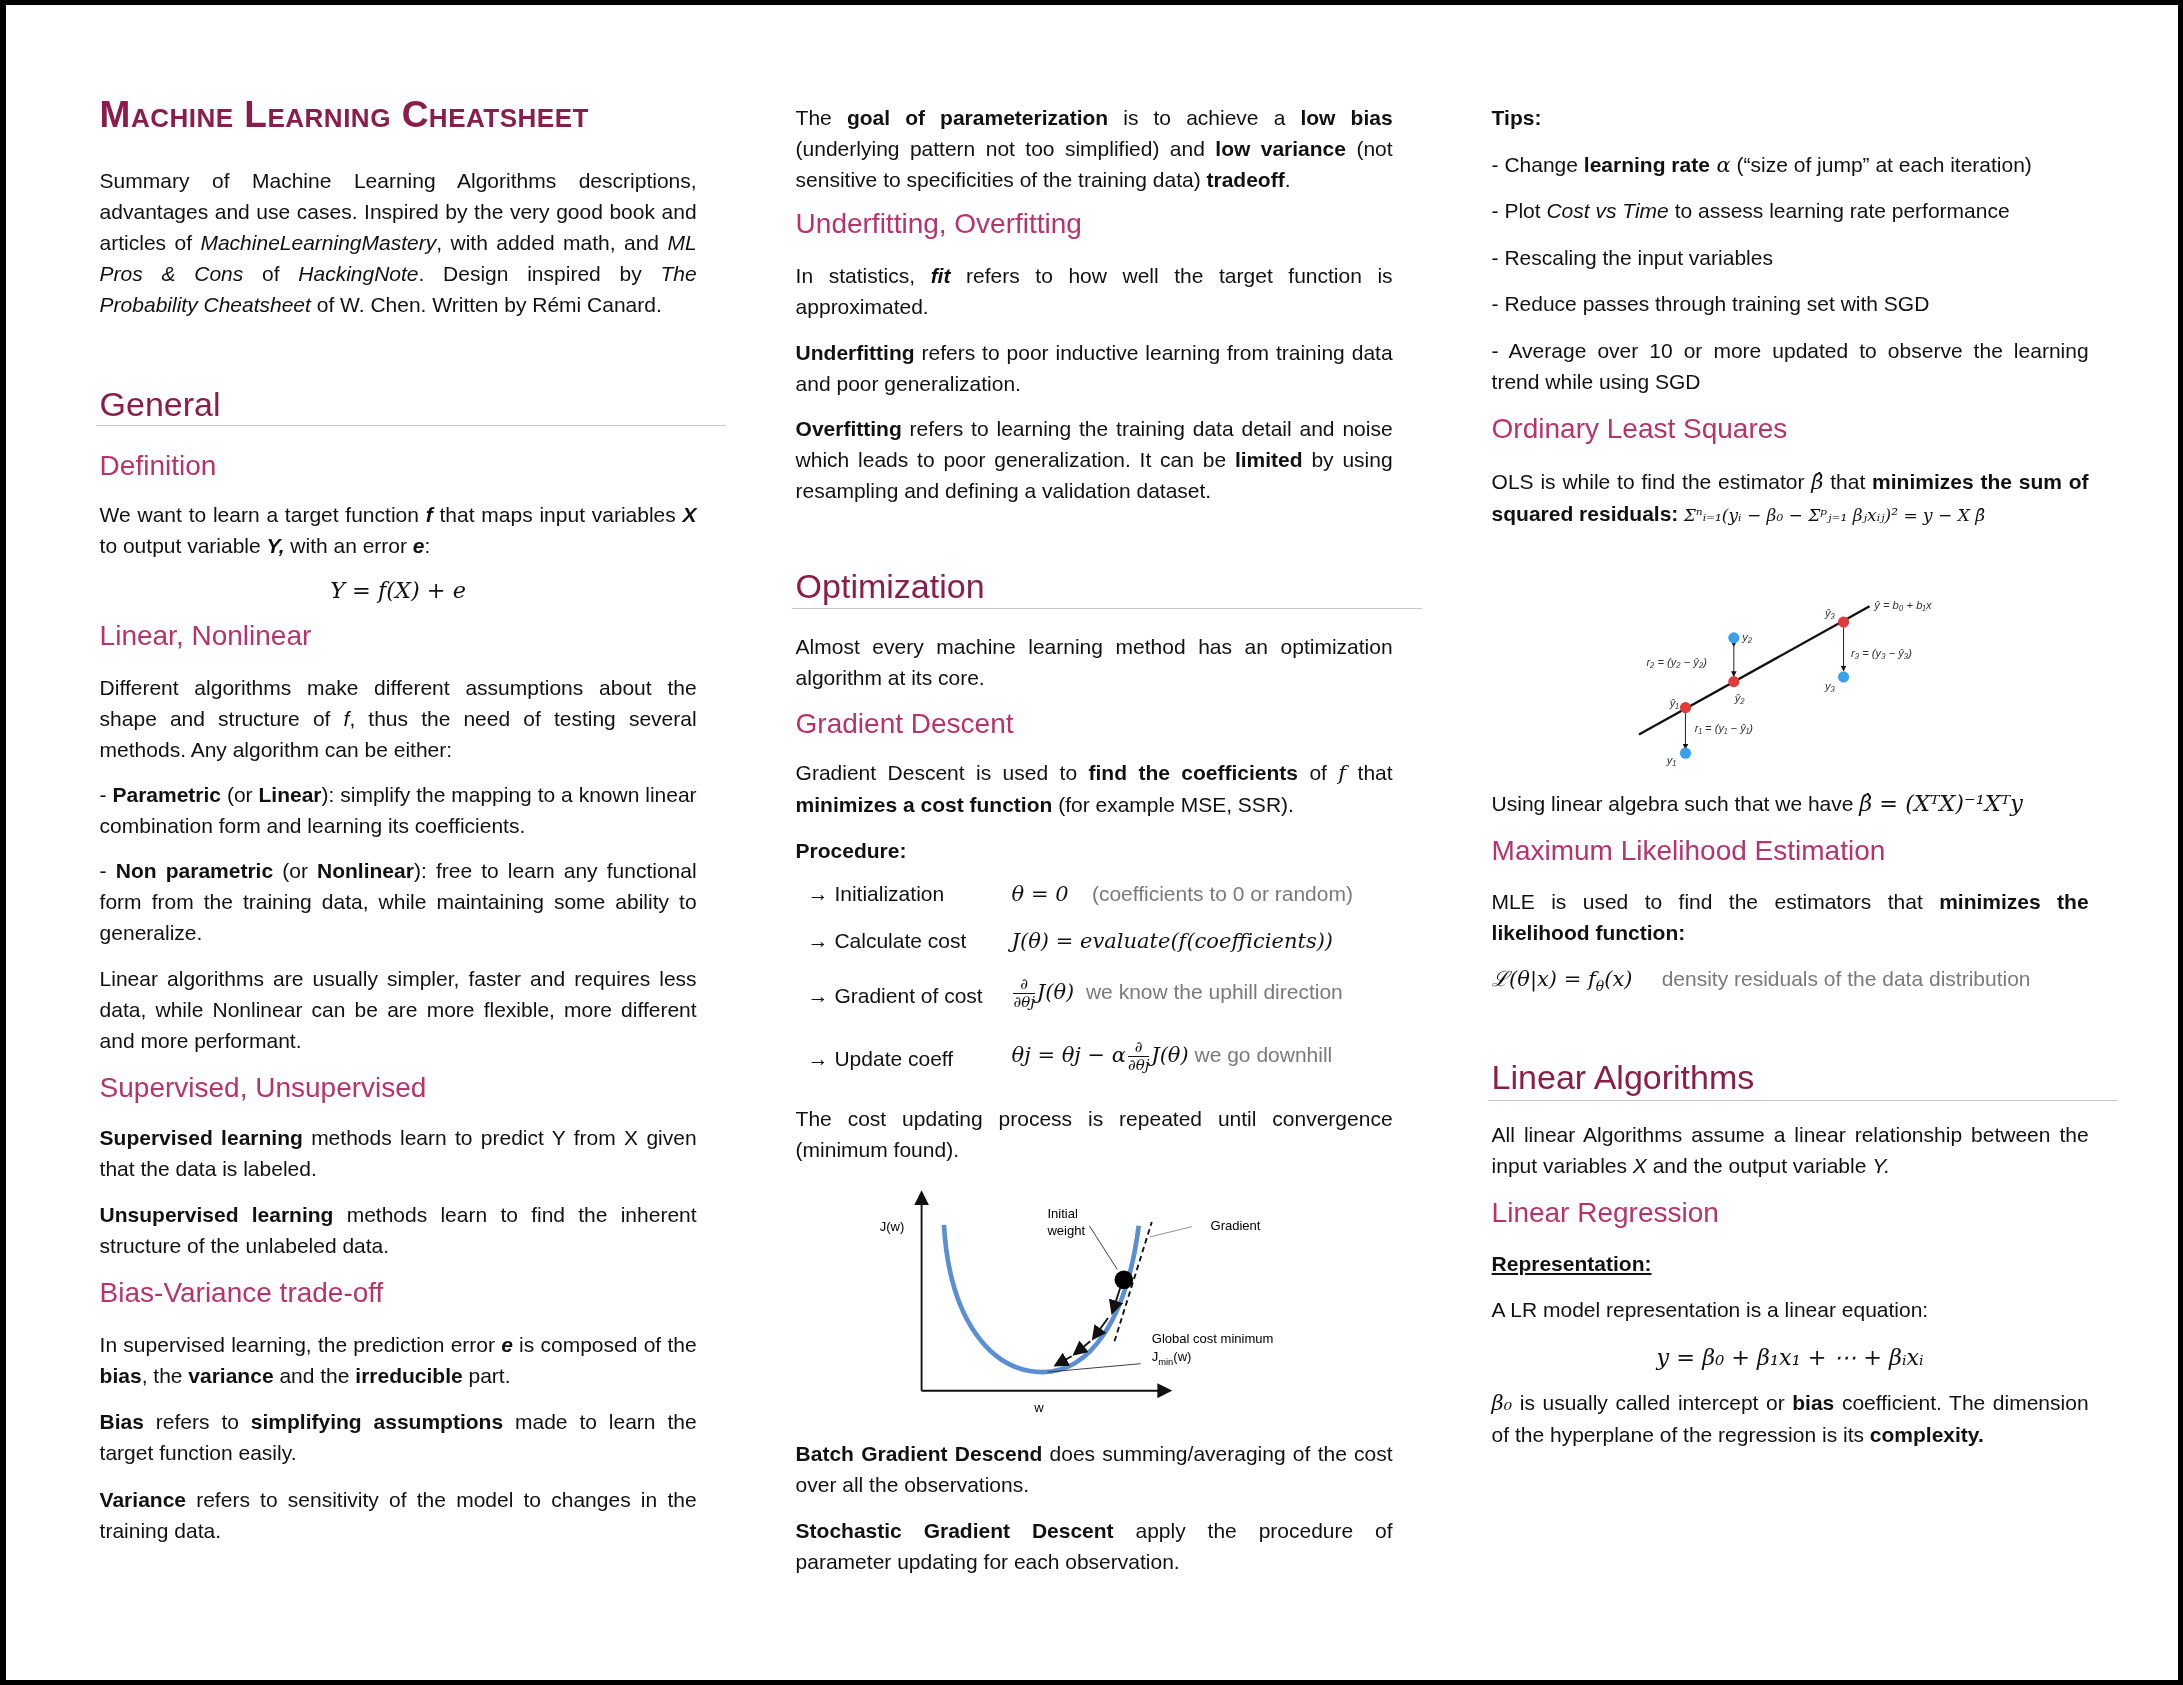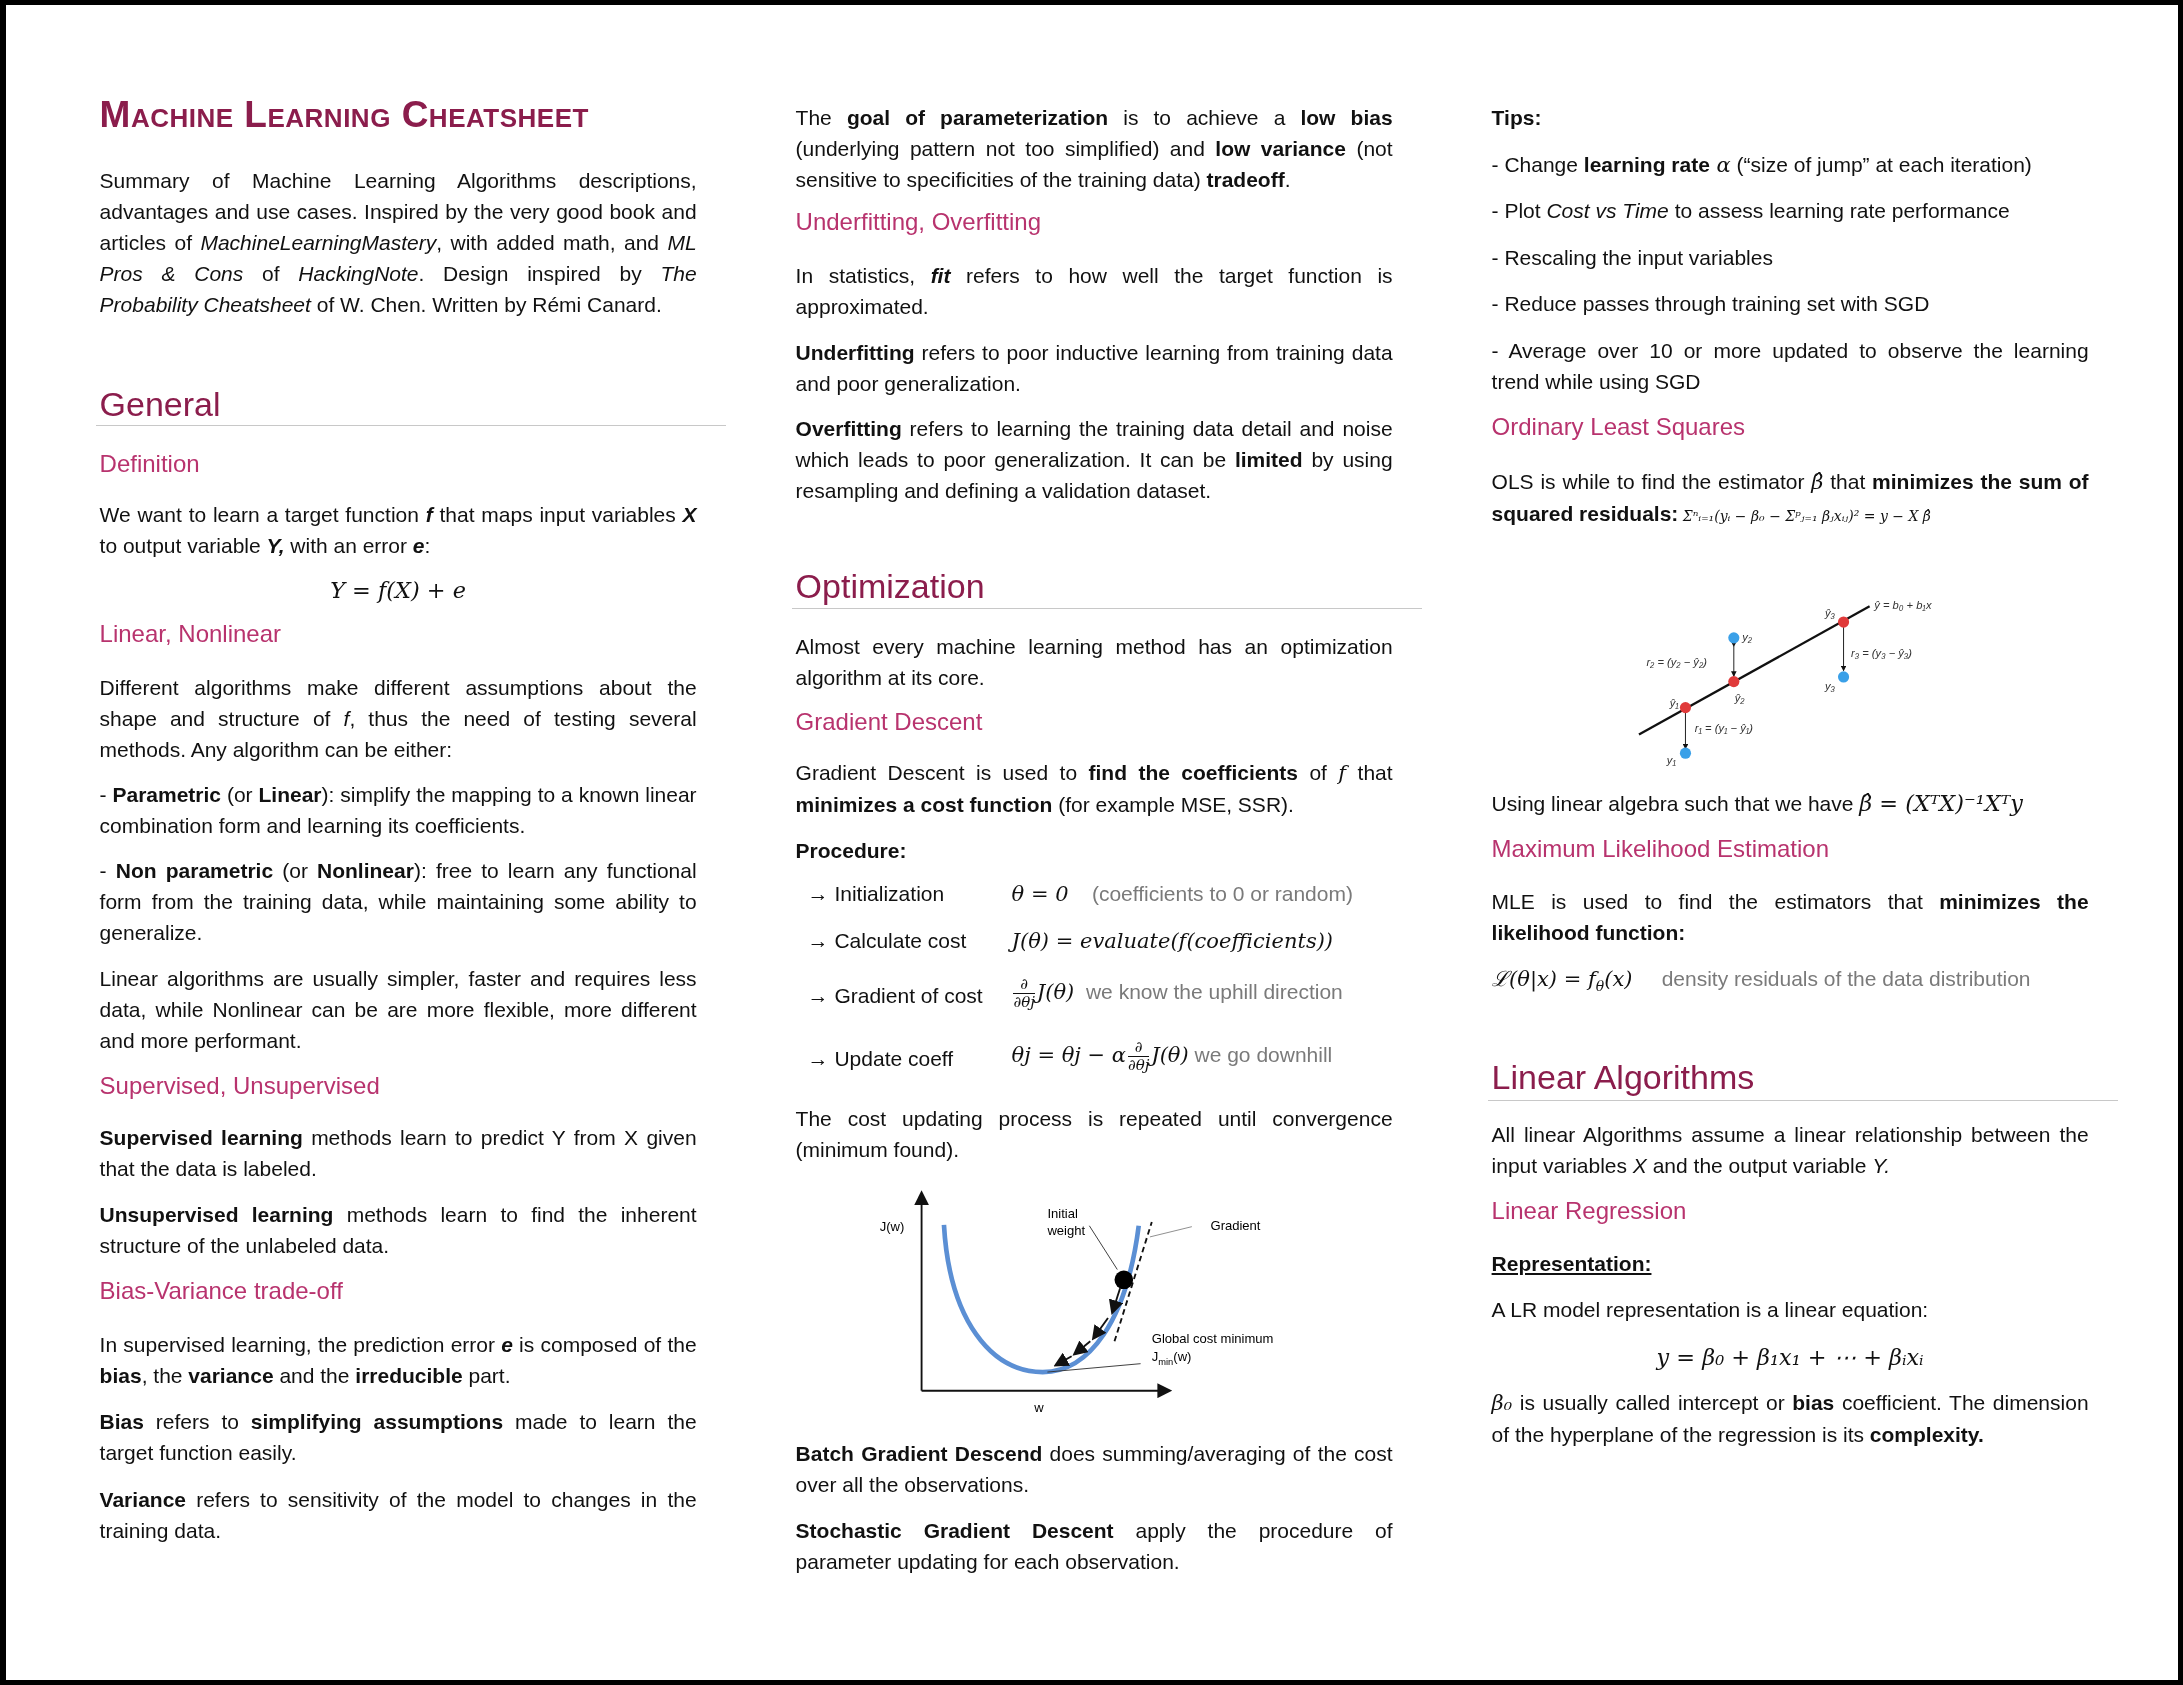--- a/index.html
+++ b/index.html
@@ -6,21 +6,21 @@
   body { width:2183px; height:1685px; background:#000; position:relative; overflow:hidden;
          font-family:"Liberation Sans", sans-serif; color:#111; }
   .page { position:absolute; left:5.6px; top:4.7px; width:2172px; height:1675px; background:#fff; }
   .col { position:absolute; top:0; width:597px; }
   .c1 { left:94px; } .c2 { left:790px; } .c3 { left:1486px; }
   .title { position:absolute; top:89px; left:0; font-size:37px; font-weight:bold; color:#8b1d4c;
            font-variant:small-caps; letter-spacing:0.5px; margin:0; }
   p, .p { font-size:21px; line-height:31px; margin:0; text-align:justify; position:absolute; left:0; width:597px; }
   .h1 { position:absolute; left:0; font-size:34px; color:#8b1d4c; margin:0; font-weight:normal; }
   .rule { position:absolute; left:-3.7px; width:630px; height:0; border-top:1.9px solid #c8c8c8; }
-  .h2 { position:absolute; left:0; font-size:24px; color:#b8336e; margin:0; font-weight:normal; }
+  .h2 { position:absolute; left:0; font-size:28px; color:#b8336e; margin:0; font-weight:normal; }
   b { font-weight:bold; } i { font-style:italic; }
   .math { font-family:"DejaVu Serif", serif; font-style:italic; }
   .grey { color:#7a7a7a; }
   .center { text-align:center; }
   .proc-row { position:absolute; left:0; width:597px; font-size:21px; height:37px; }
   .proc-row .lbl { position:absolute; left:12px; top:0; }
   .proc-row .eq { position:absolute; left:216px; top:0; white-space:nowrap; }
   .frac { display:inline-block; vertical-align:middle; text-align:center; font-size:15px; line-height:17px; margin:0 1.9px; }
   .frac span { display:block; }
   .frac .num { border-bottom:0.9px solid #111; padding:0 1.9px; }
@@ -128,21 +128,21 @@
 
   <div class="col c3">
     <p style="top:97px;"><b>Tips:</b></p>
     <p style="top:144px;"><span>- Change </span><b>learning rate</b><i class="math"> α</i><span> (“size of jump” at each iteration)</span></p>
     <p style="top:190px;"><span>- Plot </span><i>Cost vs Time</i><span> to assess learning rate performance</span></p>
     <p style="top:237px;">- Rescaling the input variables</p>
     <p style="top:283px;">- Reduce passes through training set with SGD</p>
     <p style="top:330px;">- Average over 10 or more updated to observe the learning trend while using SGD</p>
 
     <h3 class="h2" style="top:408px;">Ordinary Least Squares</h3>
-    <p style="top:461px;"><span> OLS is while to find the estimator </span><span class="math">β̂</span><span>  that </span><b>minimizes the sum of squared residuals:</b><span class="math" style="font-size:14px;font-style:italic;">  Σⁿᵢ₌₁(yᵢ − β₀ − Σᵖⱼ₌₁ βⱼxᵢⱼ)² = y − X β̂</span></p>
+    <p style="top:461px;"><span> OLS is while to find the estimator </span><span class="math">β̂</span><span>  that </span><b>minimizes the sum of squared residuals:</b><span class="math" style="font-size:17px;font-style:italic;">  Σⁿᵢ₌₁(yᵢ − β₀ − Σᵖⱼ₌₁ βⱼxᵢⱼ)² = y − X β̂</span></p>
 
     <svg style="position:absolute; left:126px; top:578px;" width="373" height="186" viewBox="0 0 400 200">
       <defs>
         <marker id="ah2" markerWidth="6" markerHeight="6" refX="5" refY="3" orient="auto">
             <path d="M0,0 L6,3 L0,6 z" fill="#111"></path>
           </marker>
       </defs>
       <line x1="22" y1="163" x2="270" y2="25" stroke="#111" stroke-width="2.5"></line>
       <line x1="72" y1="140" x2="72" y2="178" stroke="#111" stroke-width="1" marker-start="url(#ah2)" marker-end="url(#ah2)"></line>
       <line x1="124" y1="68" x2="124" y2="100" stroke="#111" stroke-width="1" marker-start="url(#ah2)" marker-end="url(#ah2)"></line>

